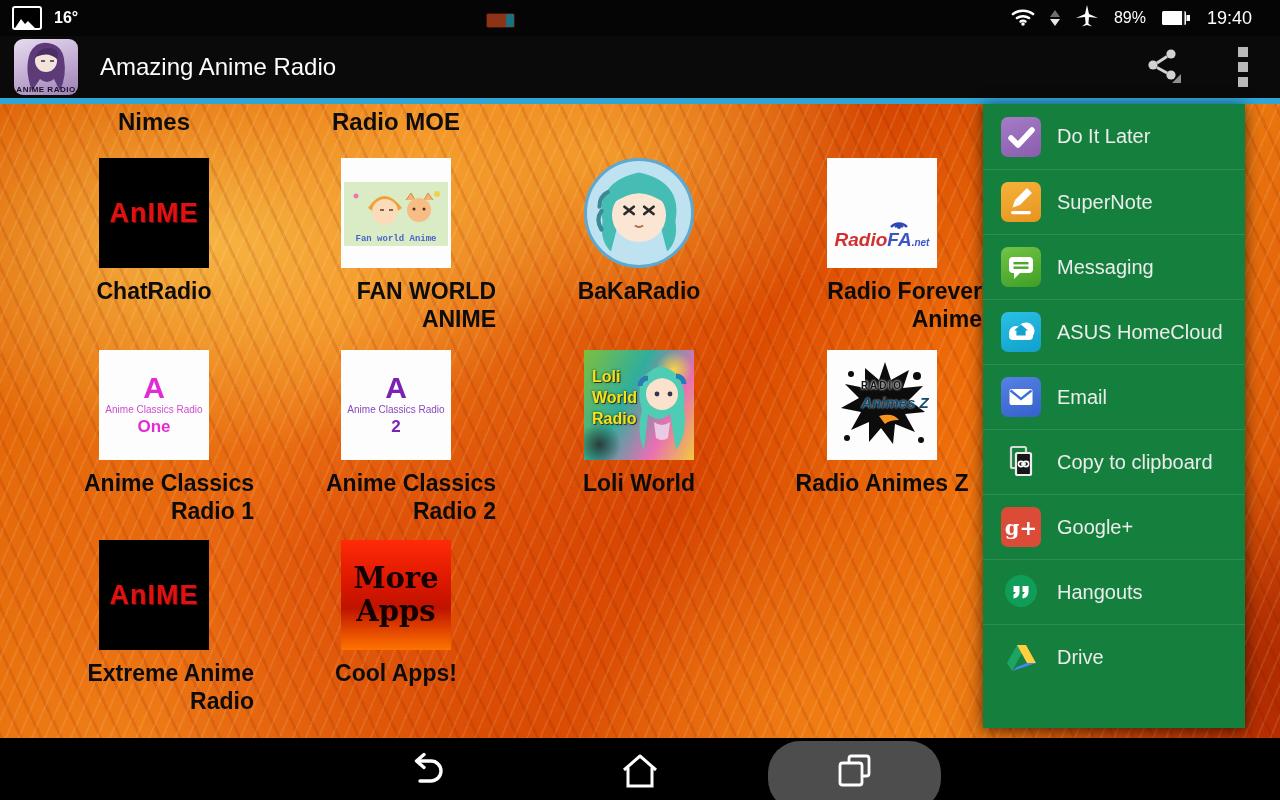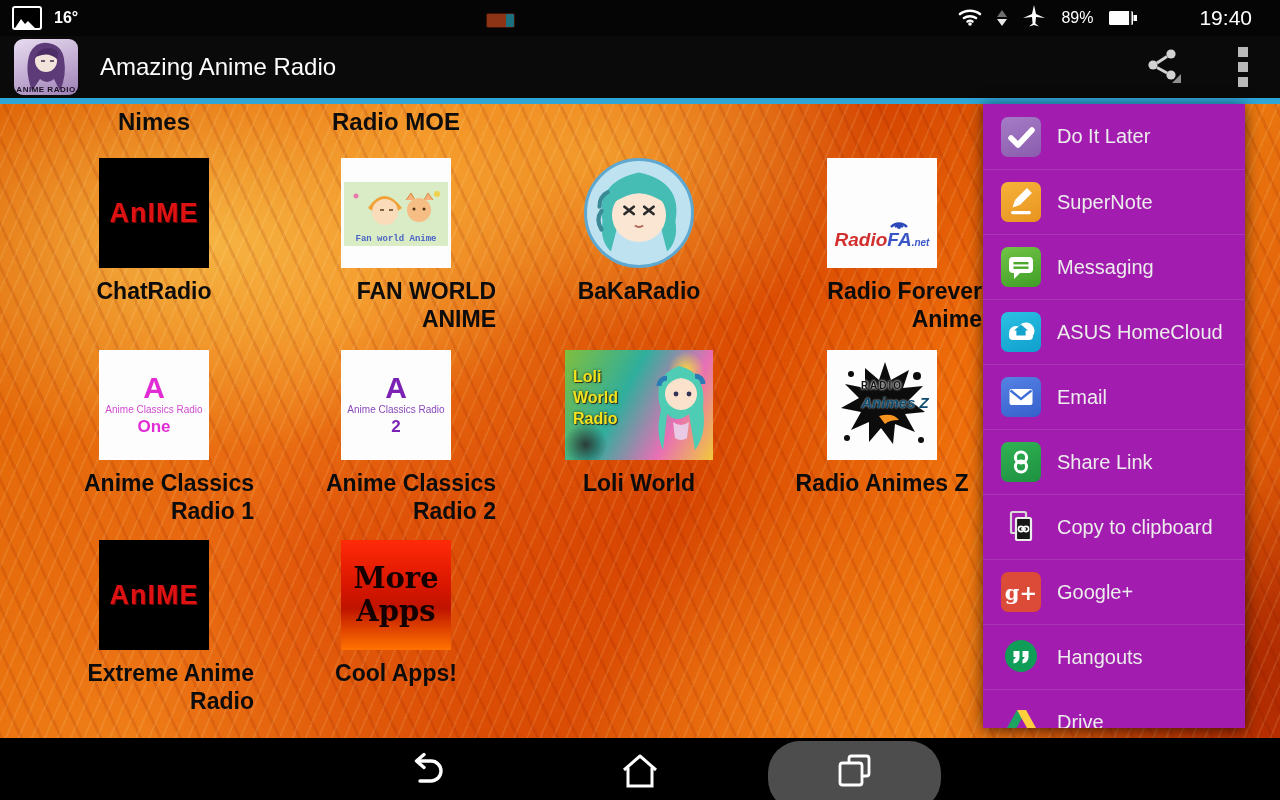--- a/index.html
+++ b/index.html
@@ -5,21 +5,21 @@
   html,body{margin:0;padding:0;}
   body{width:1280px;height:800px;overflow:hidden;position:relative;background:#000;
        font-family:"Liberation Sans",sans-serif;}
 
   
   .status-bar{position:absolute;top:0;left:0;width:1280px;height:36px;background:#050505;
     display:flex;align-items:center;justify-content:space-between;color:#fff;}
   .sb-left{display:flex;align-items:center;gap:12px;padding-left:12px;}
   .sb-right{display:flex;align-items:center;gap:15px;padding-right:28px;}
   .sb-temp{font-size:16px;font-weight:bold;}
-  .sb-time{font-size:21px;margin-left:45px;}
+  .sb-time{font-size:18px;}
   .sb-pct{font-size:16px;}
   .photo-ic{width:26px;height:20px;border:2px solid #fff;border-radius:3px;position:relative;overflow:hidden;background:#000;}
   .photo-ic svg{position:absolute;bottom:-1px;left:0;}
   .notif-ic{position:absolute;left:486px;top:13px;width:27px;height:13px;border-radius:2px;
     background:linear-gradient(90deg,#8c3415 0%,#8c3415 72%,#1c6f7c 72%);border:1px solid #401505;}
   .updown{display:flex;flex-direction:column;gap:2px;}
   .tri-up{width:0;height:0;border-left:5px solid transparent;border-right:5px solid transparent;border-bottom:7px solid #6f6f6f;}
   .tri-dn{width:0;height:0;border-left:5px solid transparent;border-right:5px solid transparent;border-top:7px solid #e8e8e8;}
   .batt{position:relative;width:31px;height:18px;}
 
@@ -68,33 +68,33 @@
   .rfa-radio{color:#d22f2f;} .rfa-fa{color:#3a55c6;} .rfa-net{color:#3a55c6;font-size:10px;}
   .acr-wrap{position:absolute;inset:0;display:flex;flex-direction:column;align-items:center;justify-content:center;gap:2px;}
   .acr-letter{font-size:30px;font-weight:800;line-height:28px;}
   .acr-line{font-size:10px;}
   .acr-sub{font-size:17px;font-weight:700;}
   .acr1 .acr-letter,.acr1 .acr-sub{color:#e12bd4;} .acr1 .acr-line{color:#cf4ccf;}
   .acr2 .acr-letter,.acr2 .acr-sub{color:#7b22b4;} .acr2 .acr-line{color:#8a49bb;}
   .tile-loli{background:
       radial-gradient(circle 26px at 82% 18%,rgba(255,220,60,.9),rgba(0,0,0,0) 70%),
       radial-gradient(circle 30px at 14% 86%,rgba(40,40,40,.85),rgba(0,0,0,0) 72%),
-      linear-gradient(118deg,#7fbf3c 0%,#2fae9d 40%,#e86fb4 72%,#f2c93c 100%); padding-left: 38px;}
+      linear-gradient(118deg,#7fbf3c 0%,#2fae9d 40%,#e86fb4 72%,#f2c93c 100%);}
   .loli-text{position:absolute;left:8px;top:16px;display:flex;flex-direction:column;
     font-size:16px;line-height:21px;font-weight:bold;color:#f3e31f;
     text-shadow:0 0 3px #214010,1px 1px 0 #333;}
   .splat-text{position:absolute;left:0;right:0;text-align:center;font-weight:800;}
   .splat-radio{top:30px;font-size:10px;letter-spacing:2px;color:#111;text-shadow:0 0 2px #fff,0 0 3px #fff;}
   .splat-animes{top:44px;font-size:15px;font-style:italic;color:#0c4a6e;text-shadow:0 0 2px #fff;margin-left:26px;}
   .tile-more{background:linear-gradient(180deg,#ff2a08 0%,#d81600 42%,#bf1300 62%,#ff7300 100%);
     display:flex;flex-direction:column;align-items:center;justify-content:center;}
   .more-line{font-family:"DejaVu Serif",serif;font-weight:bold;font-size:29px;line-height:33px;color:#140000;}
 
   
-  .share-menu{position:absolute;left:983px;top:104px;width:262px;height:624px;background:#a21caf;
+  .share-menu{position:absolute;left:983px;top:104px;width:262px;height:624px;background:#15803d;
     overflow:hidden;box-shadow:0 2px 14px rgba(0,0,0,.65);z-index:5;}
   .menu-item{height:65px;display:flex;align-items:center;gap:16px;padding-left:18px;box-sizing:border-box;}
   .menu-item + .menu-item{border-top:1px solid rgba(255,255,255,.11);}
   .mi-icon{width:40px;height:40px;border-radius:7px;flex:none;display:flex;align-items:center;justify-content:center;position:relative;}
   .mi-label{color:#ececec;font-size:20px;}
   .ic-later{background:linear-gradient(160deg,#a57cc6,#8a5cae);}
   .ic-note{background:linear-gradient(160deg,#f6b23a,#e8941f);}
   .ic-msg{background:linear-gradient(160deg,#72c446,#3f9e26);}
   .ic-cloud{background:linear-gradient(160deg,#2cc0e4,#0fa0cc);}
   .ic-mail{background:linear-gradient(160deg,#5582e4,#3660cc);}
@@ -373,29 +373,20 @@
   <div class="menu-item">
     <span class="mi-icon ic-mail">
       <svg width="40" height="40" viewBox="0 0 40 40">
         <rect x="8.5" y="12" width="23" height="16" rx="2" fill="#fff"></rect>
         <path d="M9.5,13.5 L20,22 L30.5,13.5" fill="none" stroke="#3f6fd8" stroke-width="2.4"></path>
       </svg>
     </span>
     <span class="mi-label">Email</span>
   </div>
 
-  <div class="menu-item">
-    <span class="mi-icon ic-slink">
-      <svg width="40" height="40" viewBox="0 0 40 40">
-        <circle cx="20" cy="15.5" r="5.6" fill="none" stroke="#fff" stroke-width="3"></circle>
-        <circle cx="20" cy="24.5" r="5.6" fill="none" stroke="#fff" stroke-width="3"></circle>
-      </svg>
-    </span>
-    <span class="mi-label">Share Link</span>
-  </div>
 
   <div class="menu-item">
     <span class="mi-icon ic-copy">
       <svg width="40" height="40" viewBox="0 0 40 40">
         <rect x="10" y="5" width="15" height="21" rx="1.5" fill="none" stroke="#d8d8d8" stroke-width="2.2"></rect>
         <rect x="15" y="11" width="15" height="22" rx="1.5" fill="#161616" stroke="#ececec" stroke-width="2.2"></rect>
         <circle cx="20" cy="22" r="2.6" fill="none" stroke="#fff" stroke-width="1.6"></circle>
         <circle cx="25" cy="22" r="2.6" fill="none" stroke="#fff" stroke-width="1.6"></circle>
         <line x1="20" y1="22" x2="25" y2="22" stroke="#fff" stroke-width="1.6"></line>
       </svg>

